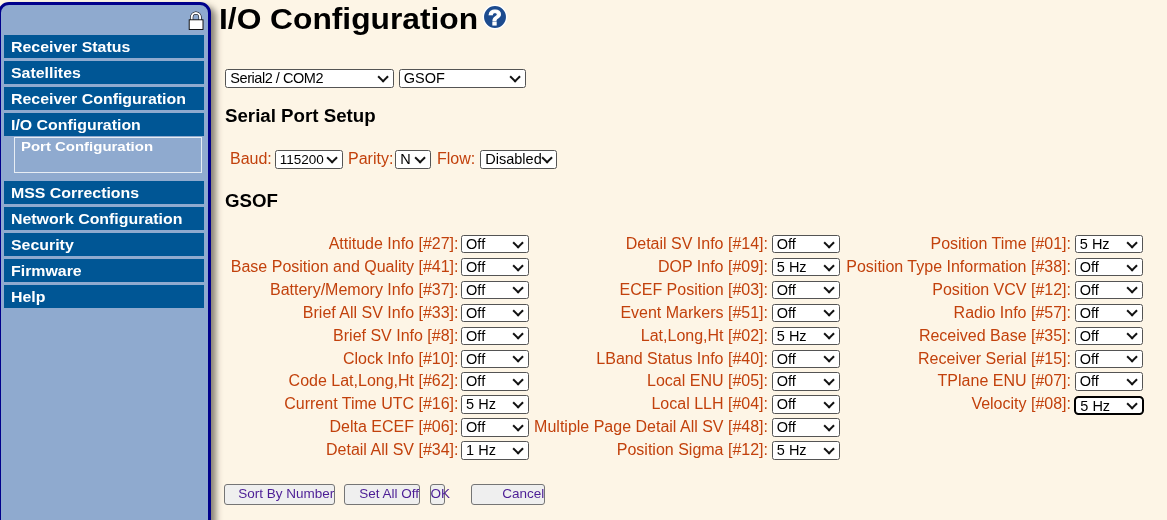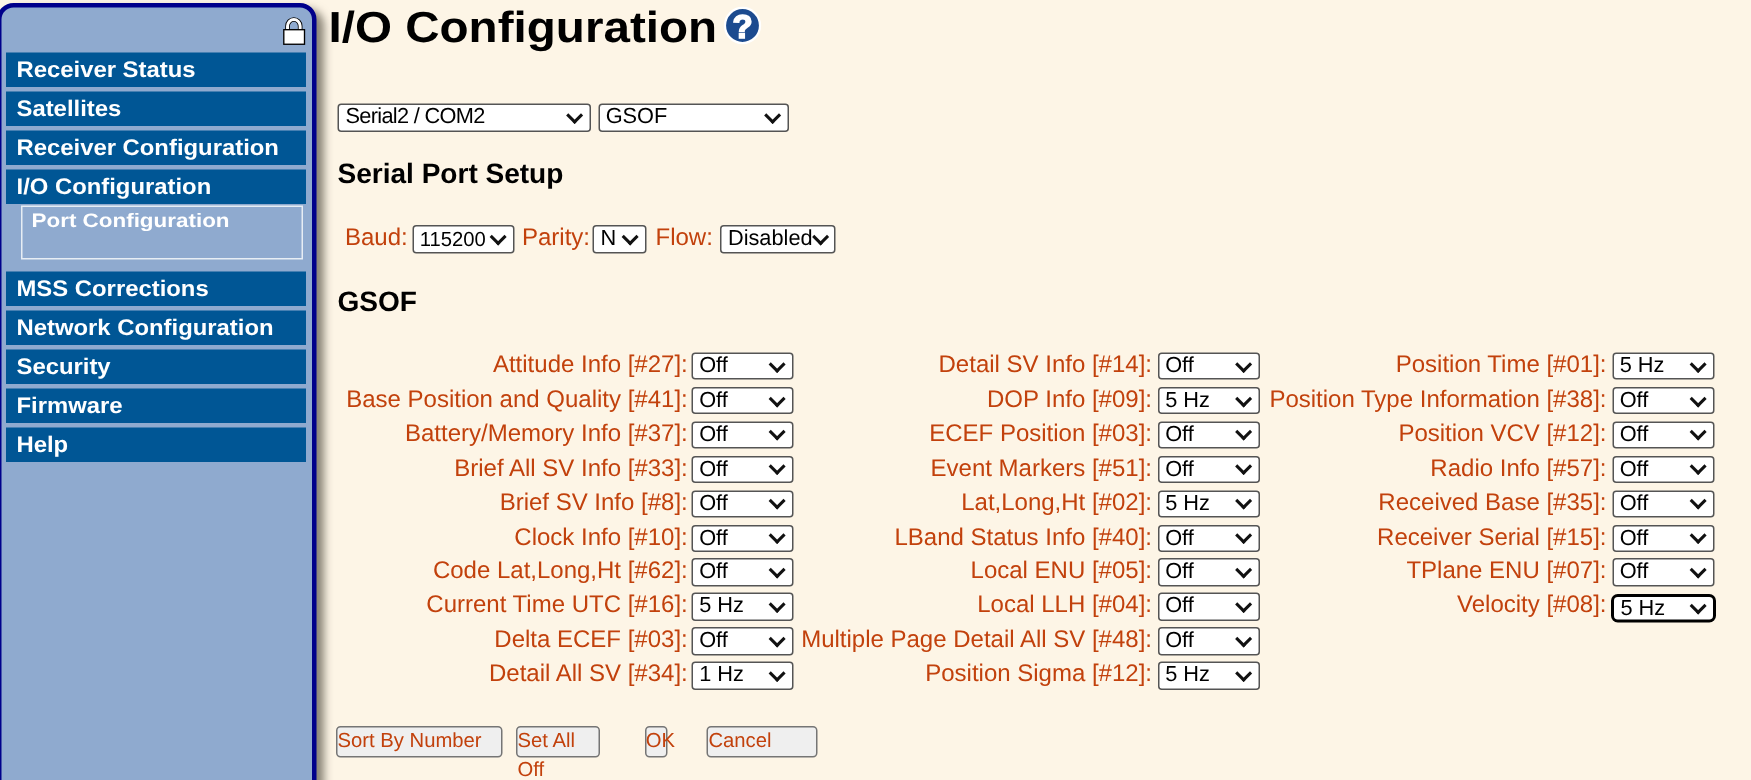--- a/index.html
+++ b/index.html
@@ -16,21 +16,21 @@
 .nav span{display:inline-block;transform:scaleX(1.06);transform-origin:left;}
 #sub span{display:inline-block;transform:scaleX(1.15);transform-origin:left;}
 .sel{position:absolute;height:18.5px;background:#fff;border:1.2px solid #545454;border-radius:2.5px;
  font-size:14.5px;line-height:15.8px;color:#000;padding:1px 0 0 4.3px;}
 .sel::after{content:"";position:absolute;right:5.2px;top:2.7px;width:6.2px;height:6.2px;
  border-right:2.1px solid #111;border-bottom:2.1px solid #111;transform:rotate(45deg);}
 .lbl{position:absolute;font-size:16px;line-height:18.5px;height:18.5px;color:#c2410c;white-space:nowrap;}
 .gl{text-align:right;}
 .h3{position:absolute;font-size:18.7px;font-weight:bold;color:#000;}
 .btn{position:absolute;height:20.7px;background:#EFEFEF;border:1px solid #757575;border-radius:3px;
- font-size:13.5px;line-height:18.5px;text-align:left;color:#c2410c;}
+ font-size:13.5px;line-height:18.5px;text-align:right;color:#4c1d95;}
 </style></head><body>
 <div id="side"></div>
 <div class="nav" style="top:34.5px"><span>Receiver Status</span></div>
 <div class="nav" style="top:60.5px"><span>Satellites</span></div>
 <div class="nav" style="top:86.5px"><span>Receiver Configuration</span></div>
 <div class="nav" style="top:112.5px"><span>I/O Configuration</span></div>
 <div id="sub">
     <div class="sub2"><span>Port Configuration</span></div>
   </div>
 <div class="nav" style="top:180.5px"><span>MSS Corrections</span></div>
@@ -67,21 +67,21 @@
 <div class="lbl gl" style="left:225px;top:303.69px;width:233.5px">Brief All SV Info [#33]:</div>
 <div class="sel" style="left:460.8px;top:303.69px;width:68px">Off</div>
 <div class="lbl gl" style="left:225px;top:326.62px;width:233.5px">Brief SV Info [#8]:</div>
 <div class="sel" style="left:460.8px;top:326.62px;width:68px">Off</div>
 <div class="lbl gl" style="left:225px;top:349.55px;width:233.5px">Clock Info [#10]:</div>
 <div class="sel" style="left:460.8px;top:349.55px;width:68px">Off</div>
 <div class="lbl gl" style="left:225px;top:372.48px;width:233.5px">Code Lat,Long,Ht [#62]:</div>
 <div class="sel" style="left:460.8px;top:372.48px;width:68px">Off</div>
 <div class="lbl gl" style="left:225px;top:395.40999999999997px;width:233.5px">Current Time UTC [#16]:</div>
 <div class="sel" style="left:460.8px;top:395.40999999999997px;width:68px">5 Hz</div>
-<div class="lbl gl" style="left:225px;top:418.34000000000003px;width:233.5px">Delta ECEF [#03]:</div>
+<div class="lbl gl" style="left:225px;top:418.34000000000003px;width:233.5px">Delta ECEF [#06]:</div>
 <div class="sel" style="left:460.8px;top:418.34000000000003px;width:68px">Off</div>
 <div class="lbl gl" style="left:225px;top:441.27px;width:233.5px">Detail All SV [#34]:</div>
 <div class="sel" style="left:460.8px;top:441.27px;width:68px">1 Hz</div>
 <div class="lbl gl" style="left:528px;top:234.9px;width:240px">Detail SV Info [#14]:</div>
 <div class="sel" style="left:771.5px;top:234.9px;width:68px">Off</div>
 <div class="lbl gl" style="left:528px;top:257.83px;width:240px">DOP Info [#09]:</div>
 <div class="sel" style="left:771.5px;top:257.83px;width:68px">5 Hz</div>
 <div class="lbl gl" style="left:528px;top:280.76px;width:240px">ECEF Position [#03]:</div>
 <div class="sel" style="left:771.5px;top:280.76px;width:68px">Off</div>
 <div class="lbl gl" style="left:528px;top:303.69px;width:240px">Event Markers [#51]:</div>
@@ -108,14 +108,14 @@
 <div class="sel" style="left:1074.5px;top:303.69px;width:68px">Off</div>
 <div class="lbl gl" style="left:843px;top:326.62px;width:228px">Received Base [#35]:</div>
 <div class="sel" style="left:1074.5px;top:326.62px;width:68px">Off</div>
 <div class="lbl gl" style="left:843px;top:349.55px;width:228px">Receiver Serial [#15]:</div>
 <div class="sel" style="left:1074.5px;top:349.55px;width:68px">Off</div>
 <div class="lbl gl" style="left:843px;top:372.48px;width:228px">TPlane ENU [#07]:</div>
 <div class="sel" style="left:1074.5px;top:372.48px;width:68px">Off</div>
 <div class="lbl gl" style="left:843px;top:395.40999999999997px;width:228px">Velocity [#08]:</div>
 <div class="sel" style="left:1074.0px;top:395.60999999999996px;width:69.5px;height:19.4px;border:2px solid #000;border-radius:4.5px;padding-top:1.2px">5 Hz</div>
 <div class="btn" style="left:224px;top:484.3px;width:111.3px">Sort By Number</div>
-<div class="btn" style="left:344px;top:484.3px;width:56px">Set All Off</div>
+<div class="btn" style="left:344px;top:484.3px;width:76px">Set All Off</div>
 <div class="btn" style="left:429.5px;top:484.3px;width:15px">OK</div>
 <div class="btn" style="left:471.3px;top:484.3px;width:74px">Cancel</div>
 </body></html>

